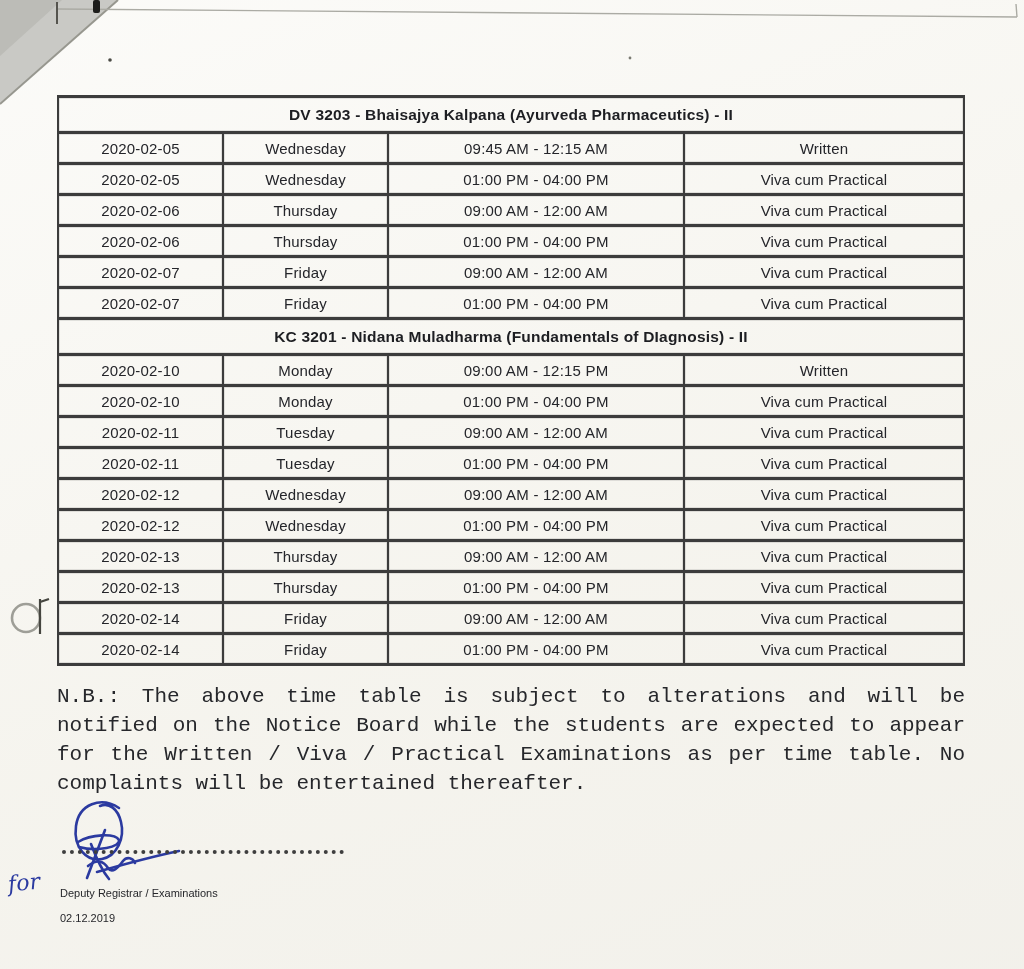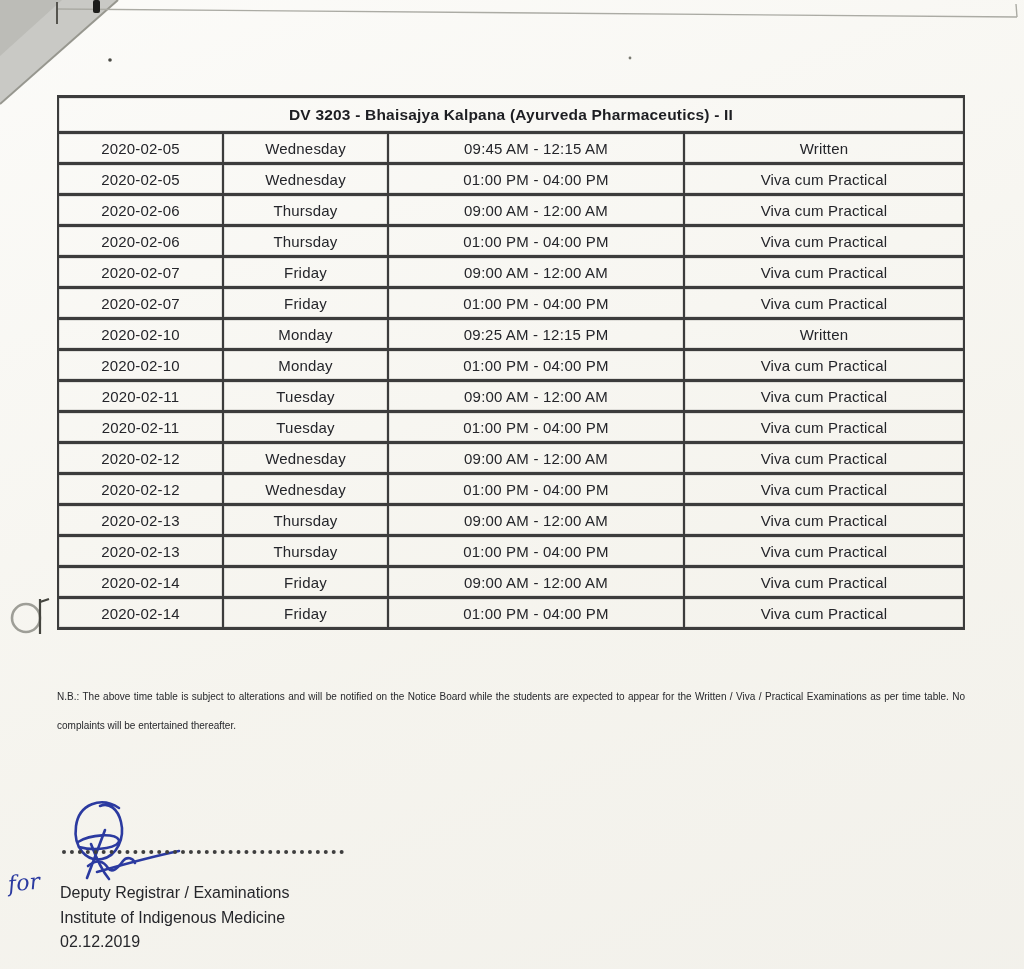--- a/index.html
+++ b/index.html
@@ -52,25 +52,26 @@
     font-weight: bold;
     font-size: 15.5px;
     height: 29px;
     color: #1d1e22;
   }
   .nb-note {
     position: absolute;
     left: 57px;
     top: 682px;
     width: 908px;
-    font-size: 10px;
+    font-size: 21px;
     line-height: 29px;
     text-align: justify;
     color: #26272b;
     margin: 0;
+    font-family: Liberation Mono, monospace;
   }
   .sig-svg {
     position: absolute;
     left: 0;
     top: 0;
   }
   .dotted-line {
     position: absolute;
     left: 62px;
     top: 850px;
@@ -85,21 +86,21 @@
     font-family: "DejaVu Serif", serif;
     font-style: italic;
     font-size: 22px;
     color: #2b3aa0;
     transform: rotate(-6deg);
   }
   .footer-lines {
     position: absolute;
     left: 60px;
     top: 881px;
-    font-size: 16px;
+    font-size: 11px;
     line-height: 24.5px;
     color: #26272b;
   }
 </style>
 </head>
 <body>
 
 <div class="paper-tint"></div>
 
 <svg class="artifacts" width="1024" height="120" viewBox="0 0 1024 120">
@@ -160,24 +161,27 @@
         <td>Friday</td>
         <td>09:00 AM - 12:00 AM</td>
         <td>Viva cum Practical</td>
       </tr>
       <tr>
         <td>2020-02-07</td>
         <td>Friday</td>
         <td>01:00 PM - 04:00 PM</td>
         <td>Viva cum Practical</td>
       </tr>
+      <tr class="section-row">
+        <td colspan="4">KC 3201 - Nidana Muladharma (Fundamentals of DIagnosis) - II</td>
+      </tr>
       <tr>
         <td>2020-02-10</td>
         <td>Monday</td>
-        <td>09:25 AM - 12:15 PM</td>
+        <td>09:00 AM - 12:15 PM</td>
         <td>Written</td>
       </tr>
       <tr>
         <td>2020-02-10</td>
         <td>Monday</td>
         <td>01:00 PM - 04:00 PM</td>
         <td>Viva cum Practical</td>
       </tr>
       <tr>
         <td>2020-02-11</td>
@@ -239,15 +243,14 @@
     <path d="M50,38 L32,86"></path>
     <path d="M36,52 C42,68 48,80 54,87"></path>
     <path d="M33,74 C43,66 49,70 53,76 C57,82 63,76 68,69 C72,64 78,66 80,71"></path>
     <path d="M42,80 C70,72 100,64 124,59"></path>
   </g>
 </svg>
 <div class="dotted-line"></div>
 <div class="hand-for">for</div>
 <div class="footer-lines">
   <div>Deputy Registrar / Examinations</div>
-  <div>Institute of Indigenous Medicine</div>
   <div>02.12.2019</div>
 </div>
 
 </body></html>

